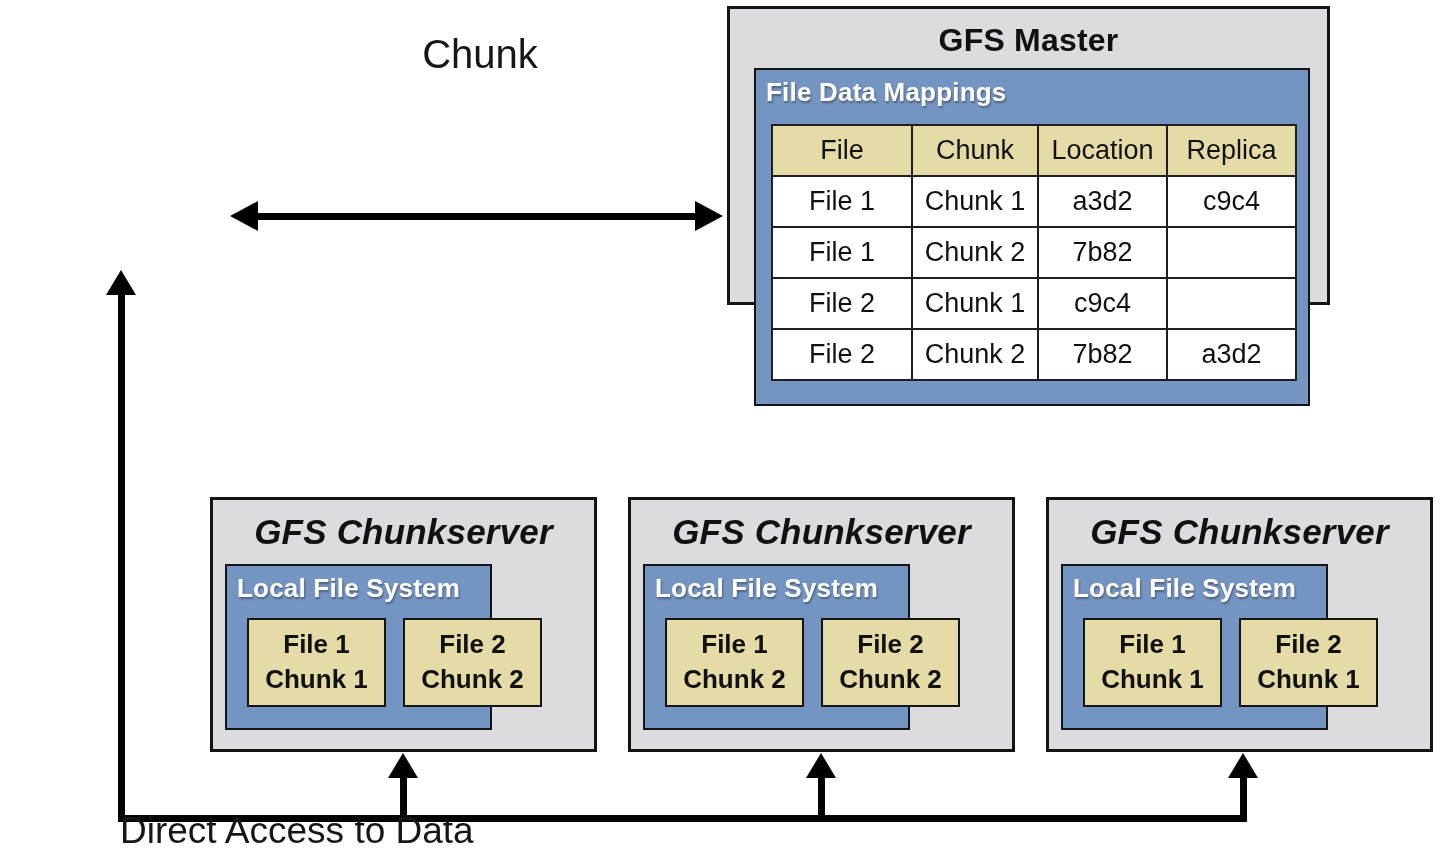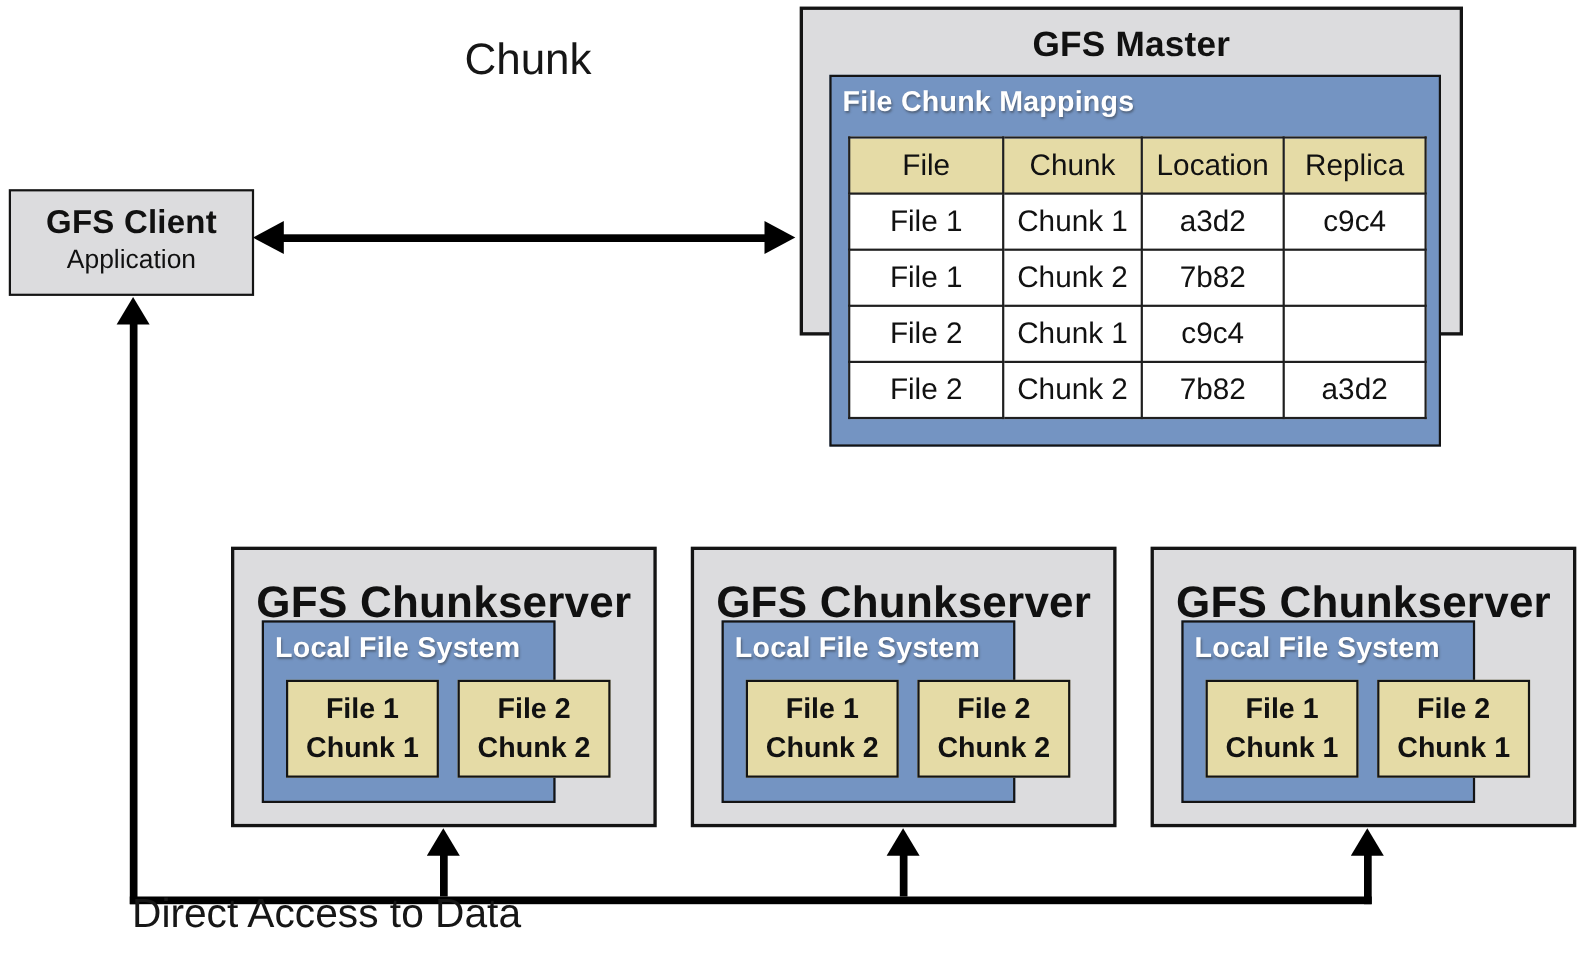--- a/index.html
+++ b/index.html
@@ -95,25 +95,25 @@
     white-space: nowrap;
   }
   .map-table th { background: var(--cell-tan, #e5dba6); }
   .col-file    { width: 140px; }
   .col-chunk   { width: 126px; }
   .col-primary { width: 129px; }
   .col-replica { width: 129px; }
 
   
   .chunkserver { top: 497px; width: 387px; height: 255px; }
-  .chunkserver .box-title { font-size: 40px; margin-top: 26px; }
+  .chunkserver .box-title { font-size: 35px; margin-top: 12px; font-style: italic; }
   .cs-1 { left: 210px; }
   .cs-2 { left: 628px; }
   .cs-3 { left: 1046px; }
-  .cs-panel { left: 25px; top: 64px; width: 267px; height: 166px; }
+  .cs-panel { left: 12px; top: 64px; width: 267px; height: 166px; }
   .chunk-card {
     position: absolute;
     top: 52px;
     width: 139px;
     height: 89px;
     background: var(--cell-tan, #e5dba6);
     border: 2px solid #141414;
     text-align: center;
     font-weight: bold;
     font-size: 26px;
@@ -130,37 +130,33 @@
   .ah { position: absolute; width: 0; height: 0; }
   .ah-left  { border-top: 15px solid transparent; border-bottom: 15px solid transparent; border-right: 28px solid #000; }
   .ah-right { border-top: 15px solid transparent; border-bottom: 15px solid transparent; border-left: 28px solid #000; }
   .ah-up    { border-left: 15px solid transparent; border-right: 15px solid transparent; border-bottom: 25px solid #000; }
 </style>
 </head>
 <body>
 
 <div class="canvas">
 
-  <div class="gbox client">
-    <div class="box-title">GFS Client</div>
-    <div class="client-sub">Application</div>
-  </div>
 
   <div class="clm-label">
     <div>Chunk</div>
   </div>
 
   <div class="shaft h" style="left:252px; top:213px; width:448px;"></div>
   <div class="ah ah-left" style="left:230px; top:201px;"></div>
   <div class="ah ah-right" style="left:695px; top:201px;"></div>
 
   <div class="gbox master">
     <div class="box-title">GFS Master</div>
     <div class="panel master-panel">
-      <div class="panel-label">File Chunk Mappings</div>
+      <div class="panel-label">File Data Mappings</div>
       <table class="map-table">
         <thead>
           <tr>
             <th class="col-file">File</th>
             <th class="col-chunk">Chunk</th>
             <th class="col-primary">Location</th>
             <th class="col-replica">Replica</th>
           </tr>
         </thead>
         <tbody>

